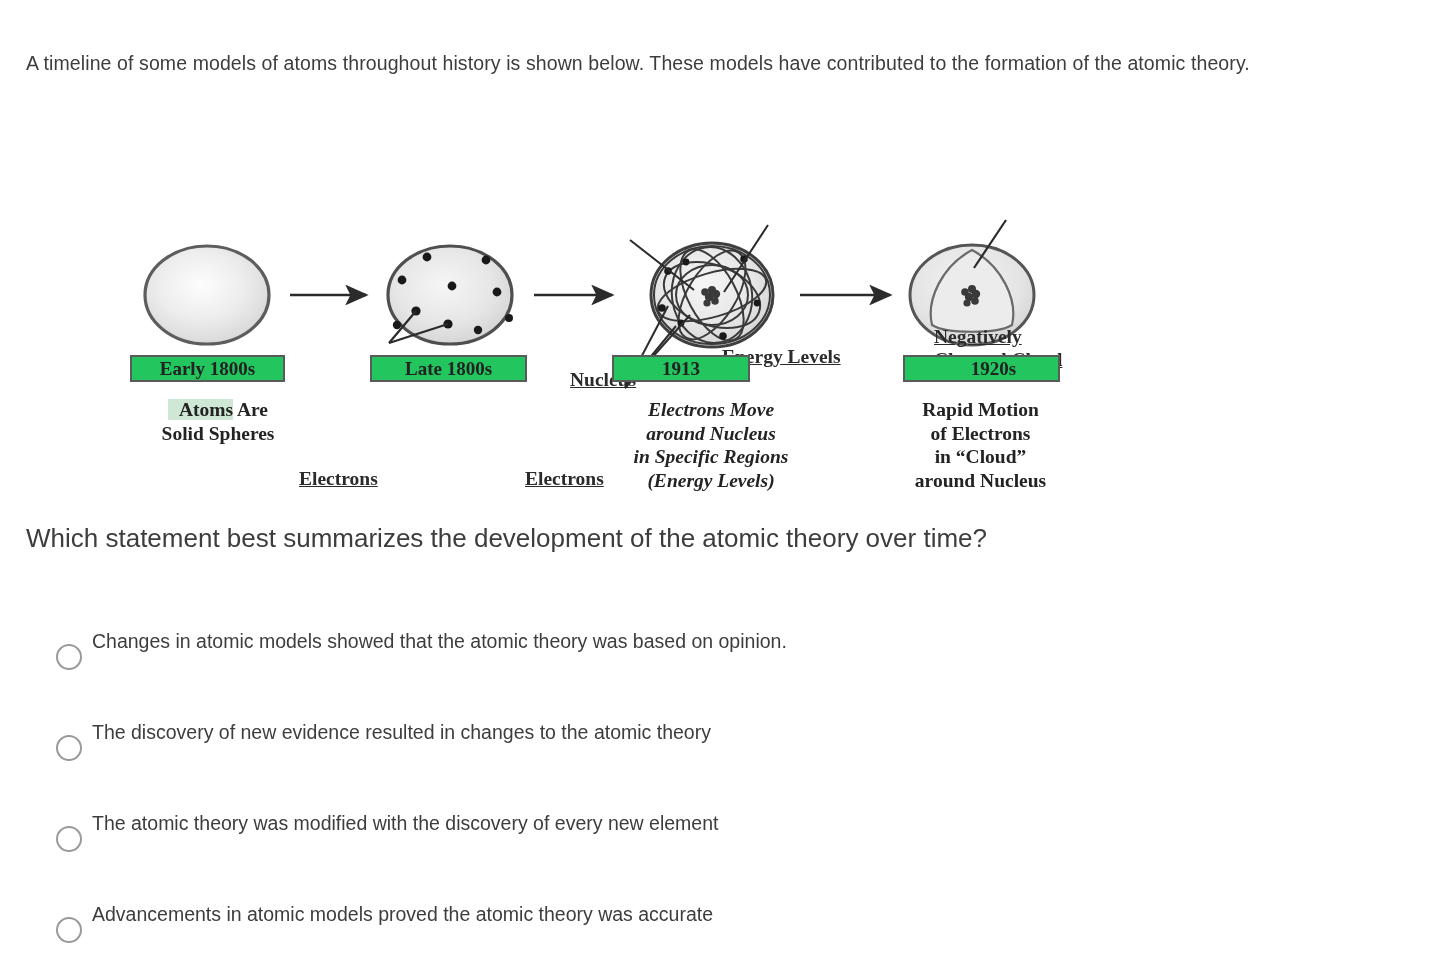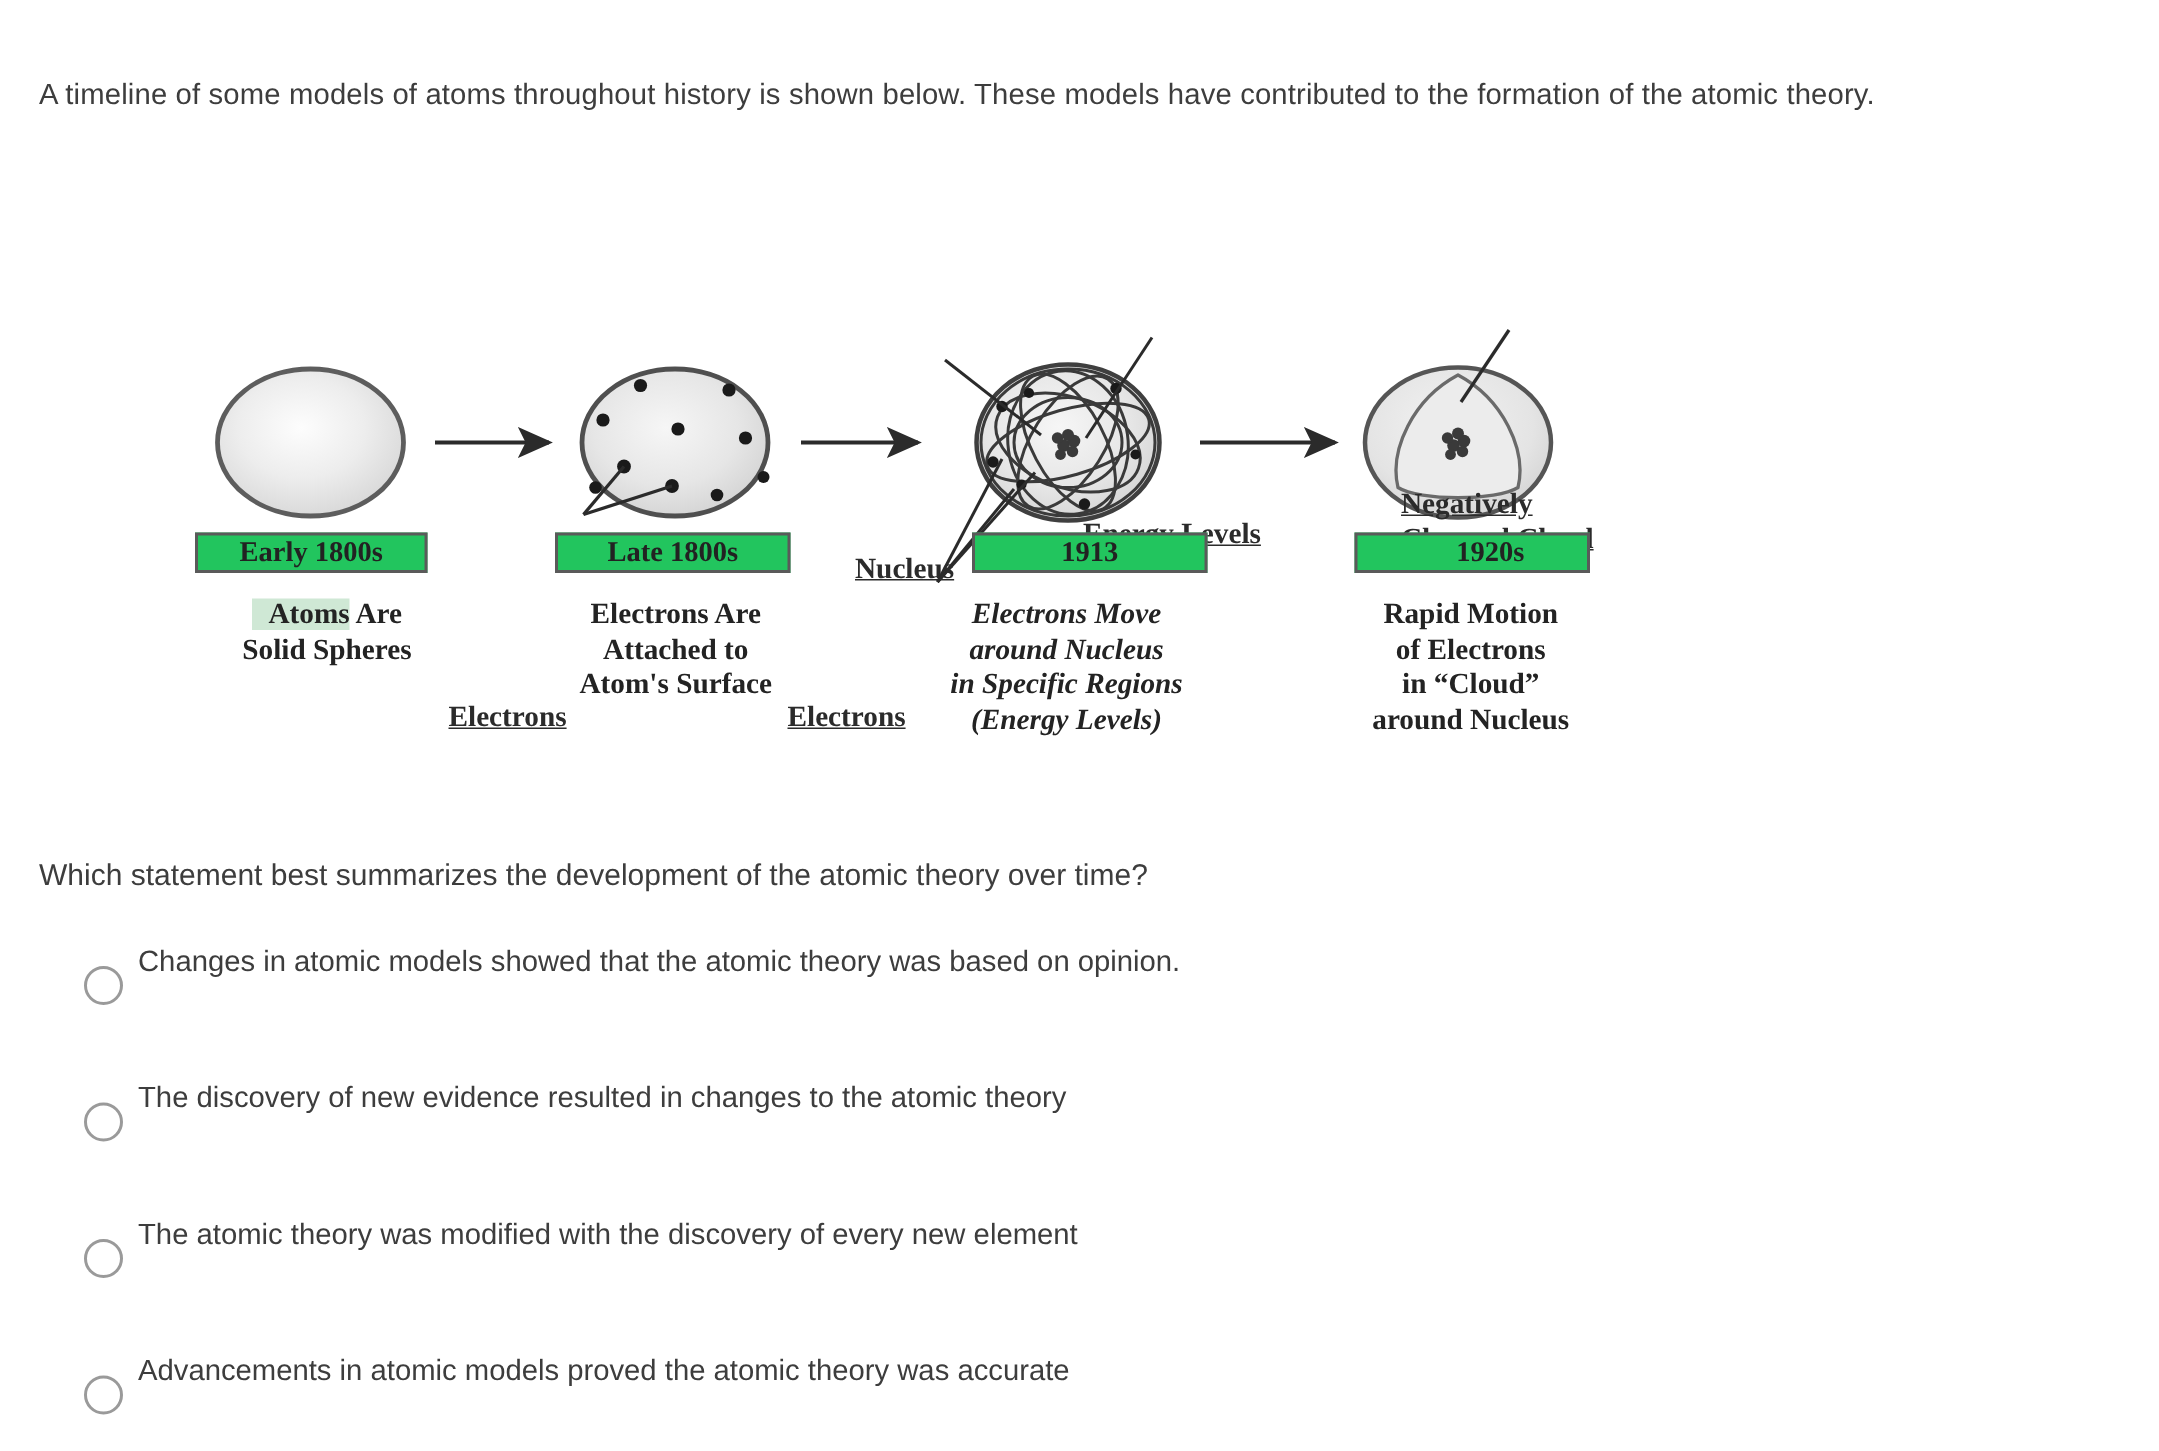--- a/index.html
+++ b/index.html
@@ -81,21 +81,21 @@
     line-height: 23px;
     text-align: center;
     font-family: "Liberation Serif", serif;
     font-weight: bold;
     font-size: 19px;
     color: #222222;
     top: 215px;
   }
   .date-box.d0 { left: 130px; width: 155px; }
   .date-box.d1 { left: 370px; width: 157px; }
-  .date-box.d2 { left: 648px; width: 157px; }
+  .date-box.d2 { left: 612px; width: 138px; }
   .date-box.d3 { left: 903px; width: 157px; padding-left: 24px; }
 
   
   .caption {
     position: absolute;
     top: 258px;
     text-align: center;
     font-family: "Liberation Serif", serif;
     font-weight: bold;
     font-size: 19.5px;
@@ -109,24 +109,23 @@
   .hl {
     background: #cfe8d5;
     padding-left: 11px;
   }
 
   
   .question {
     position: absolute;
     left: 26px;
     top: 523px;
-    font-size: 20px;
+    font-size: 26px;
     line-height: 30px;
     color: #3d3d3d;
-    margin-top: 46px;
   }
 
   
   .options {
     position: absolute;
     left: 0;
     top: 612px;
     width: 1439px;
   }
   .option {
@@ -275,25 +274,20 @@
   <div class="date-box d0">Early 1800s</div>
   <div class="date-box d1">Late 1800s</div>
   <div class="date-box d2">1913</div>
   <div class="date-box d3">1920s</div>
 
   <div class="caption c0">
     <span class="hl">Atoms</span>
     <span> Are</span><br>
     <span>Solid Spheres</span>
   </div>
-  <div class="caption c1">
-    <span>Electrons Are</span><br>
-    <span>Attached to</span><br>
-    <span>Atom's Surface</span>
-  </div>
   <div class="caption c2">
     <span>Electrons Move</span><br>
     <span>around Nucleus</span><br>
     <span>in Specific Regions</span><br>
     <span>(Energy Levels)</span>
   </div>
   <div class="caption c3">
     <span>Rapid Motion</span><br>
     <span>of Electrons</span><br>
     <span>in “Cloud”</span><br>

